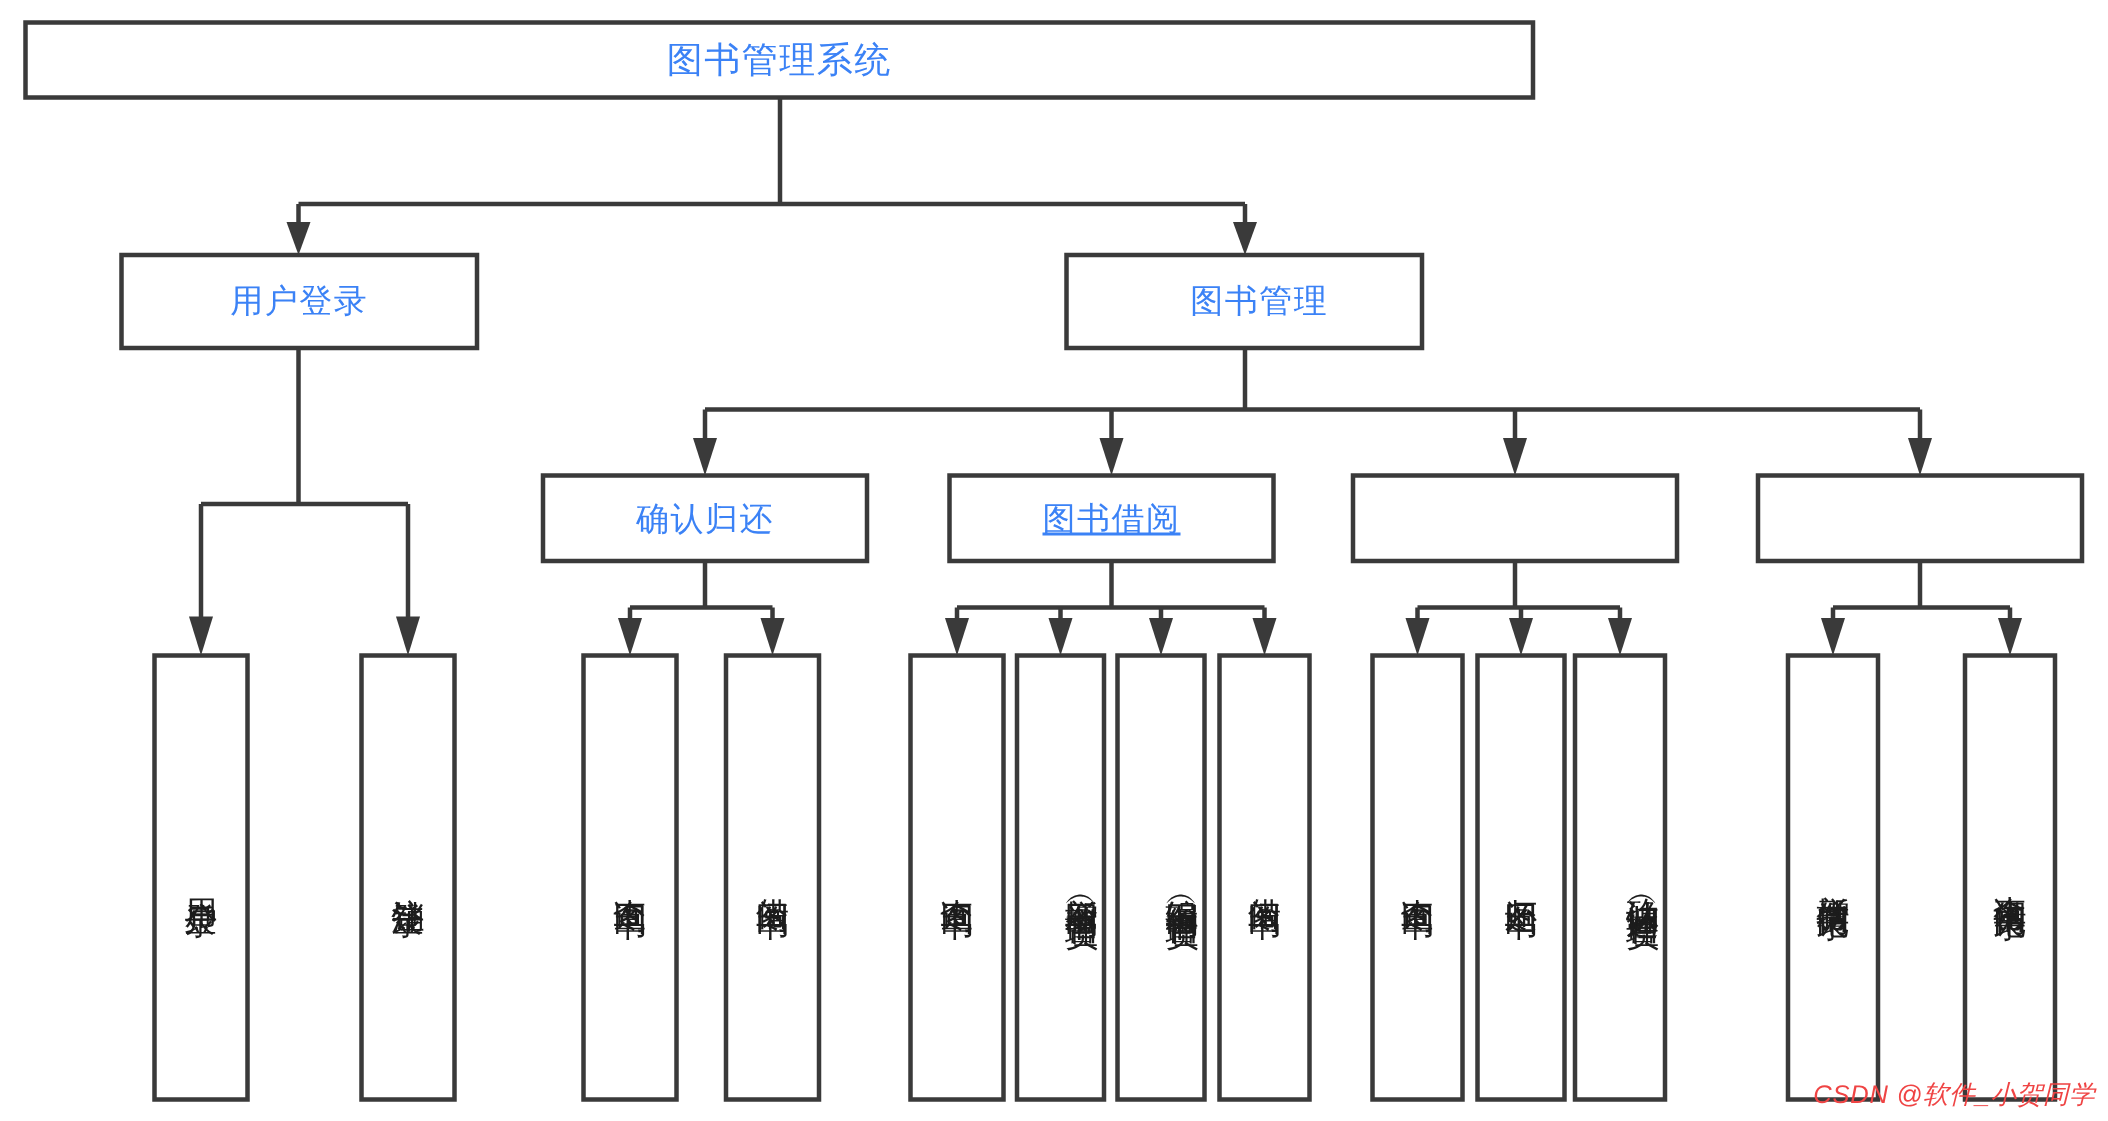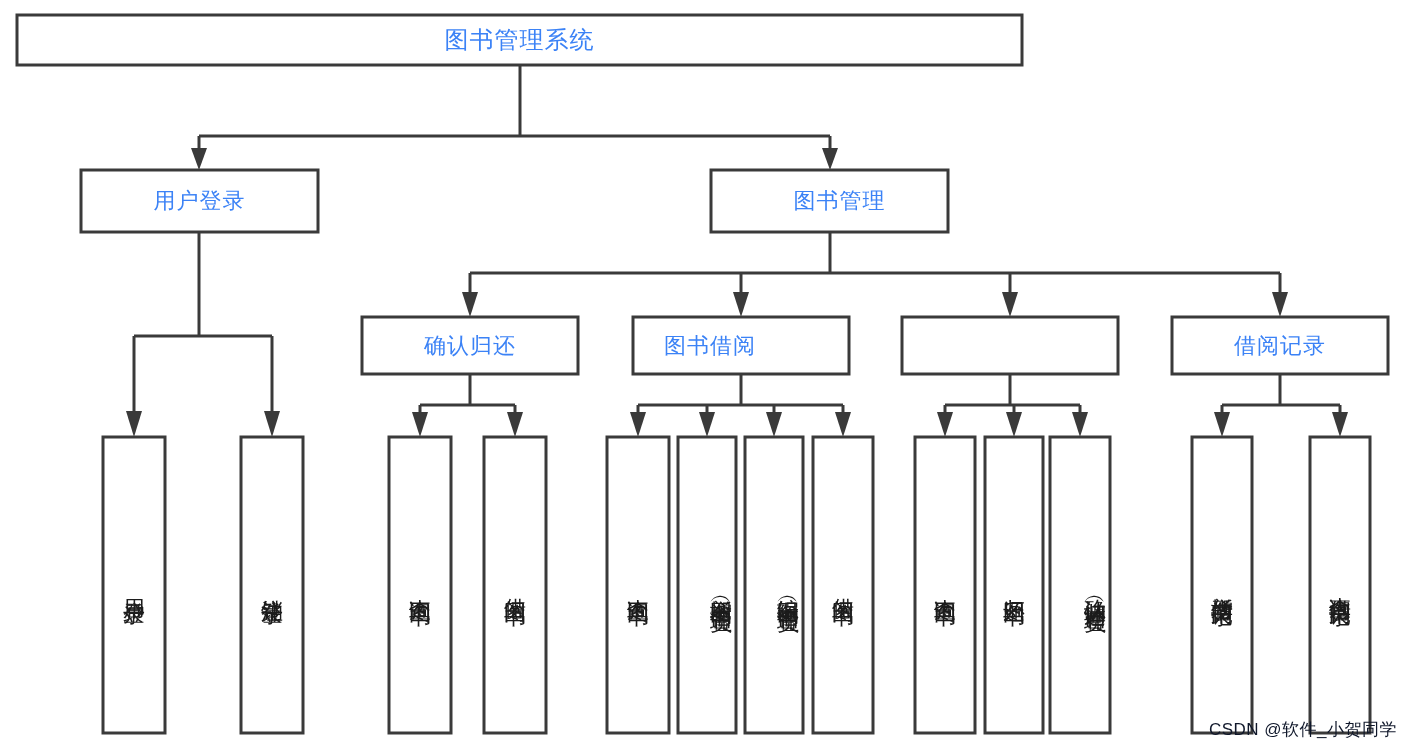--- a/index.html
+++ b/index.html
@@ -61,25 +61,26 @@
     font-size: 22px;
     letter-spacing: 2px;
     writing-mode: vertical-rl;
     text-orientation: upright;
     pointer-events: none;
   }
   .watermark {
     position: absolute;
     right: 8px;
     bottom: 6px;
-    color: #0f172a;
+    color: #ef4444;
     font-size: 17px;
     letter-spacing: 0.5px;
     white-space: nowrap;
     pointer-events: none;
+    font-style: italic;
   }
 </style>
 </head>
 <body>
 
 <div id="diagram-root">
 
   <svg class="flow" viewBox="0 0 1405 747">
 
     <rect class="node-rect" x="17" y="15" width="1005" height="50"></rect>
@@ -170,22 +171,21 @@
     <polygon class="arrow-head" points="1332,412 1348,412 1340,437"></polygon>
 
   </svg>
 
   <div class="node-label-h" style="left:17px; top:15px; width:1005px; height:50px; font-size:24px;">图书管理系统</div>
 
   <div class="node-label-h" style="left:81px; top:170px; width:237px; height:62px;">用户登录</div>
   <div class="node-label-h" style="left:711px; top:170px; width:257px; height:62px;">图书管理</div>
 
   <div class="node-label-h" style="left:362px; top:317px; width:216px; height:57px;">确认归还</div>
-  <div class="node-label-h" style="left:602px; top:317px; width:216px; height:57px;">图书借阅</div>
-  <div class="node-label-h" style="left:1172px; top:317px; width:216px; height:57px;">借阅记录</div>
+  <div class="node-label-h" style="left:633px; top:317px; width:216px; height:57px;text-decoration:underline;">图书借阅</div>
 
   <div class="node-label-v" style="left:103px; top:437px; width:62px; height:296px;">用户登录</div>
   <div class="node-label-v" style="left:241px; top:437px; width:62px; height:296px;">注销登录</div>
 
   <div class="node-label-v" style="left:389px; top:437px; width:62px; height:296px;">查询图书</div>
   <div class="node-label-v" style="left:484px; top:437px; width:62px; height:296px;">借阅图书</div>
 
   <div class="node-label-v" style="left:607px; top:437px; width:62px; height:296px;">查询图书</div>
   <div class="node-label-v" style="left:678px; top:437px; width:58px; height:296px; align-items:flex-start; padding-top:10px; box-sizing:border-box;">新增图书（管理员）</div>
   <div class="node-label-v" style="left:745px; top:437px; width:58px; height:296px; align-items:flex-start; padding-top:10px; box-sizing:border-box;">编辑图书（管理员）</div>

